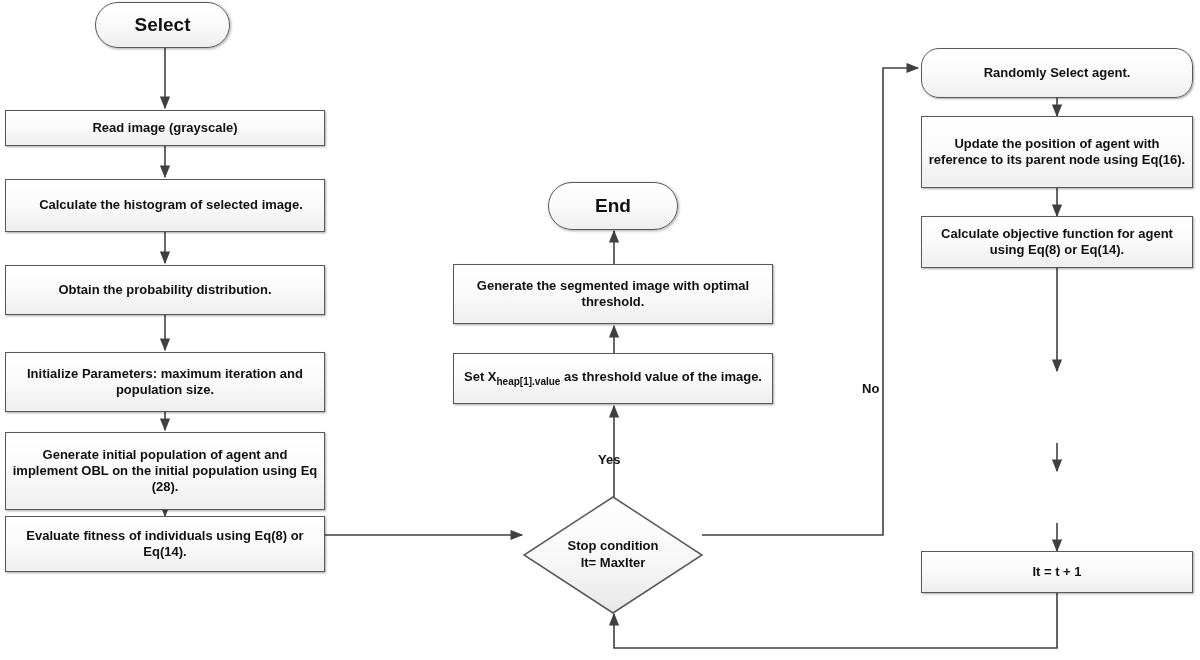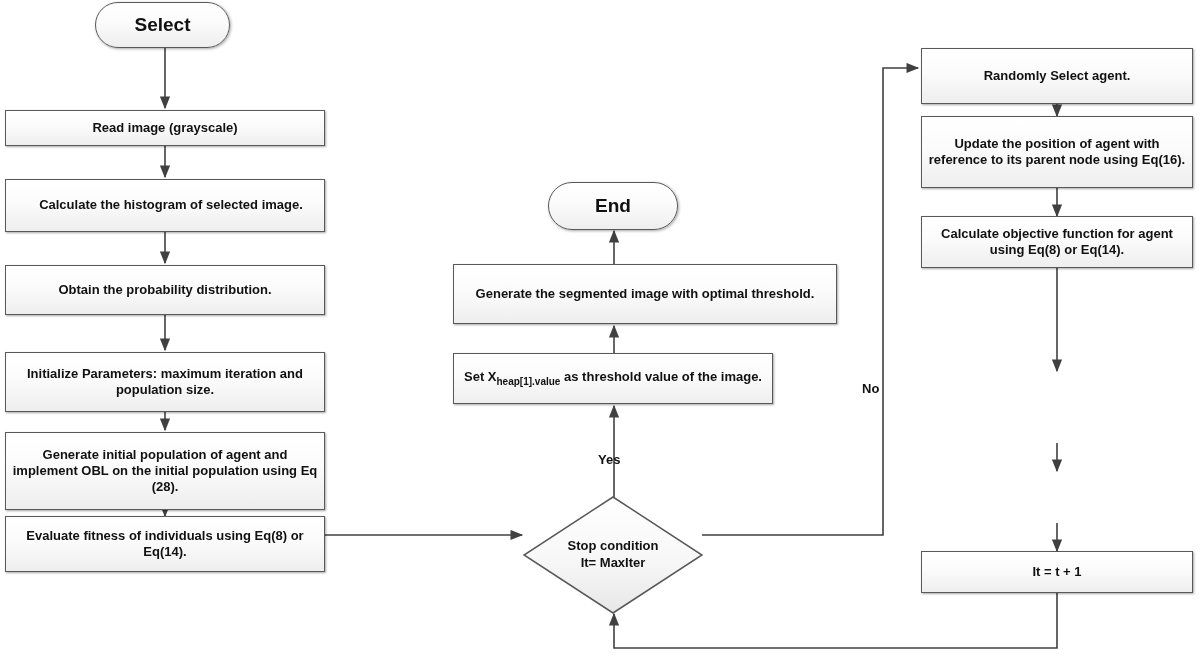--- a/index.html
+++ b/index.html
@@ -108,21 +108,21 @@
   </div>
 
   <div class="node" style="left:5px;top:516px;width:320px;height:56px;">
     <span class="txt">Evaluate fitness of individuals using Eq(8) or Eq(14).</span>
   </div>
 
   <div class="node terminator" style="left:548px;top:182px;width:130px;height:48px;">
     <span class="txt">End</span>
   </div>
 
-  <div class="node" style="left:453px;top:264px;width:384px;height:60px;">
+  <div class="node" style="left:453px;top:264px;width:320px;height:60px;">
     <span class="txt">Generate the segmented image  with optimal threshold.</span>
   </div>
 
   <div class="node" style="left:453px;top:353px;width:320px;height:51px;">
     <span class="txt">
       <span>Set X</span><span class="sub">heap[1].value</span>
       <span>as threshold value of the image.</span>
     </span>
   </div>
 
@@ -136,21 +136,21 @@
         </linearGradient>
       </defs>
       <polygon points="91,2 180,60 91,118 2,60" fill="url(#dg)" stroke="#595959" stroke-width="1.5"></polygon>
     </svg>
     <div style="position:absolute;left:0;top:0;width:182px;height:120px;display:flex;flex-direction:column;align-items:center;justify-content:center;font-weight:bold;font-size:13px;line-height:1.3;color:#111;">
       <span>Stop condition</span>
       <span>It= MaxIter</span>
     </div>
   </div>
 
-  <div class="node" style="left:921px;top:48px;width:272px;height:56px;">
+  <div class="node" style="left:921px;top:48px;width:272px;height:50px;border-radius:18px;">
     <span class="txt">Randomly Select agent.</span>
   </div>
 
   <div class="node" style="left:921px;top:116px;width:272px;height:72px;">
     <span class="txt">Update the position of agent with reference to its parent node using Eq(16).</span>
   </div>
 
   <div class="node" style="left:921px;top:216px;width:272px;height:52px;">
     <span class="txt">Calculate objective function for agent using Eq(8) or Eq(14).</span>
   </div>

